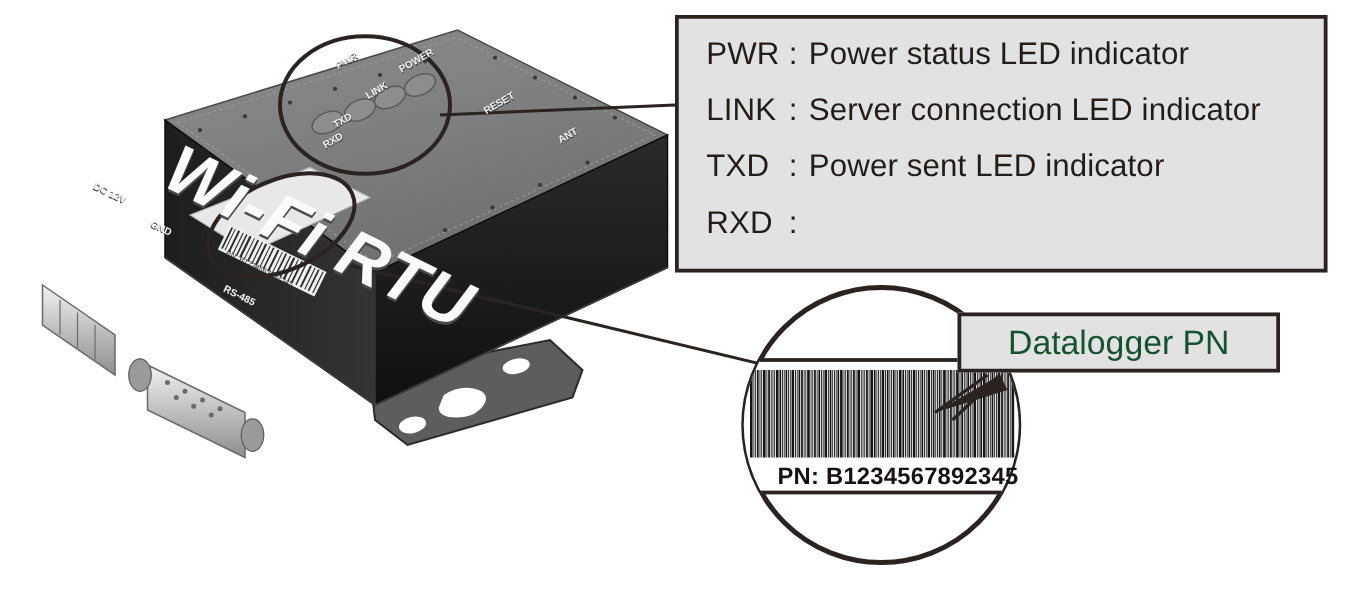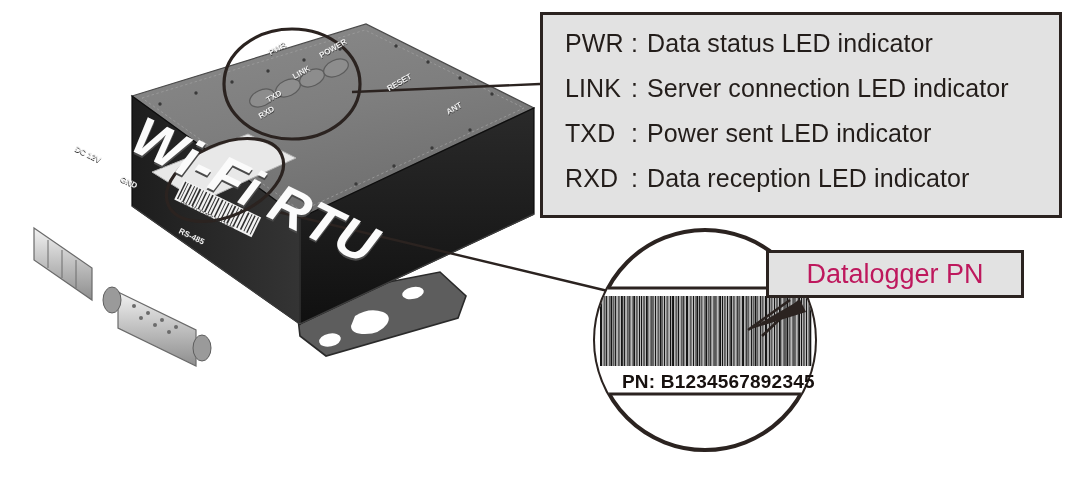--- a/index.html
+++ b/index.html
@@ -64,21 +64,21 @@
     width: 258px;
     height: 48px;
     background: #e2e2e2;
     border: 3px solid #2b2320;
     box-sizing: border-box;
     display: flex;
     align-items: center;
     justify-content: center;
   }
   .pn-callout-label {
-    color: #be185d;
+    color: #14532d;
     font-size: 27px;
     white-space: nowrap;
   }
   
   .bc-pn-text {
     position: absolute;
     left: 622px;
     top: 371px;
     width: 190px;
     color: #17110f;
@@ -422,36 +422,35 @@
   <div class="silk silk-gnd">GND</div>
   <div class="silk silk-rs">RS-485</div>
 
   <div class="bc-pn-text">PN: B1234567892345</div>
 
   <div class="legend-box">
     <div id="legend-rows">
         <div class="legend-row">
           <span class="legend-key">PWR</span>
           <span class="legend-sep">:</span>
-          <span class="legend-desc">Data status LED indicator</span>
+          <span class="legend-desc">Power status LED indicator</span>
         </div>
         <div class="legend-row">
           <span class="legend-key">LINK</span>
           <span class="legend-sep">:</span>
           <span class="legend-desc">Server connection LED indicator</span>
         </div>
         <div class="legend-row">
           <span class="legend-key">TXD</span>
           <span class="legend-sep">:</span>
           <span class="legend-desc">Power sent LED indicator</span>
         </div>
         <div class="legend-row">
           <span class="legend-key">RXD</span>
           <span class="legend-sep">:</span>
-          <span class="legend-desc">Data reception LED indicator</span>
         </div>
       </div>
   </div>
 
   <div class="pn-callout">
     <span class="pn-callout-label">Datalogger PN</span>
   </div>
 
 </div>
 

